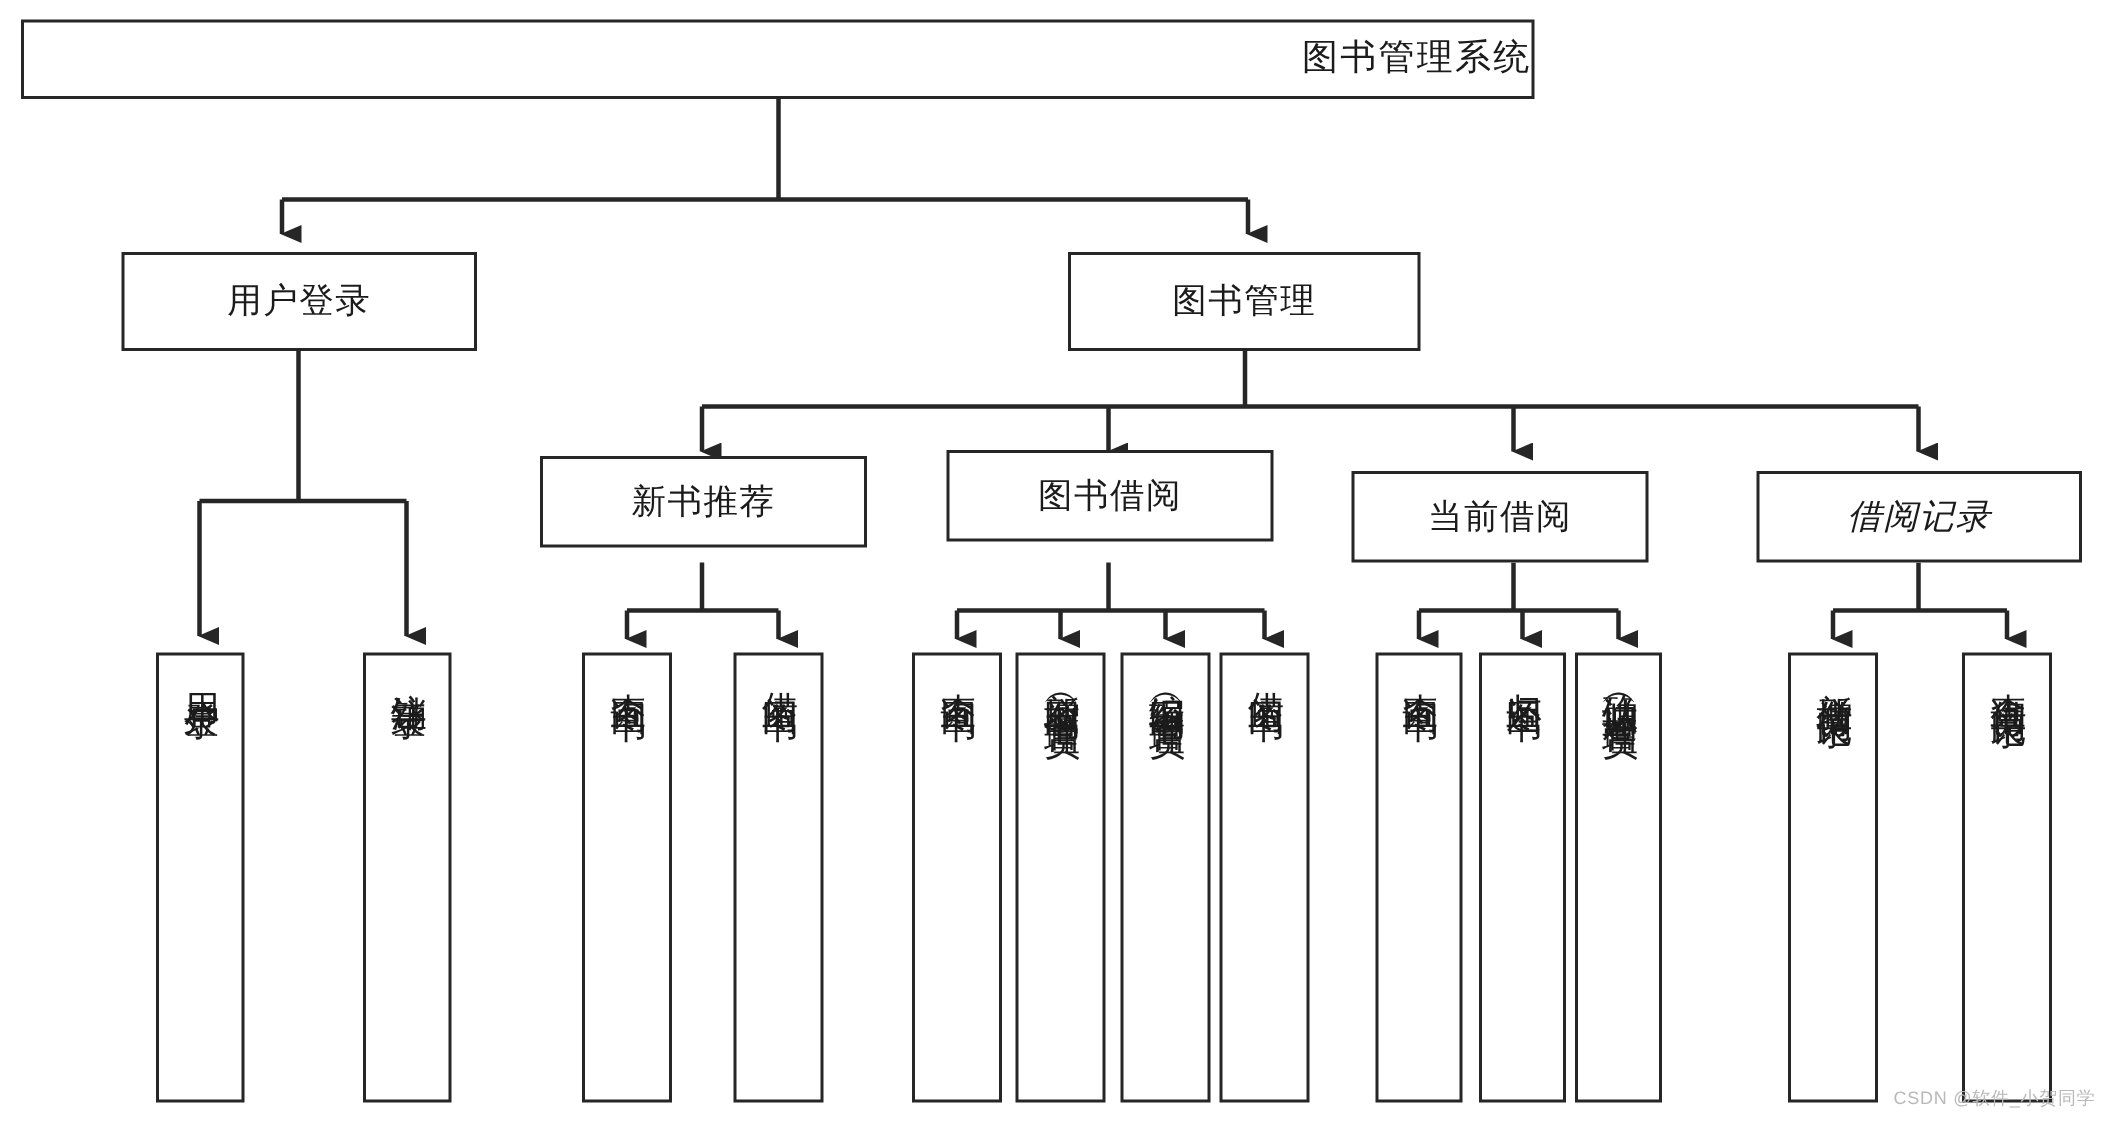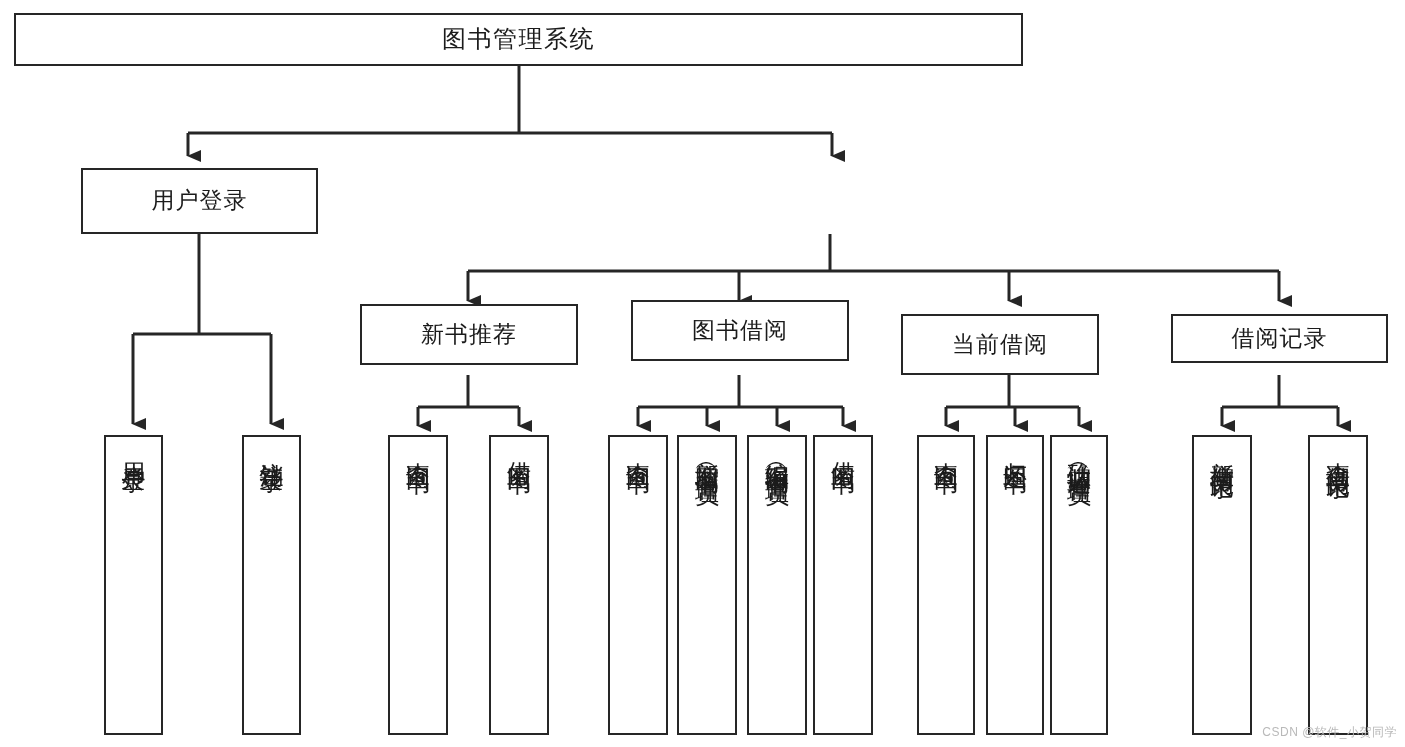--- a/index.html
+++ b/index.html
@@ -121,38 +121,41 @@
       <path d="M1015,407 L1015,426" marker-end="url(#ah)"></path>
       <path d="M1079,407 L1079,426" marker-end="url(#ah)"></path>
 
       <path d="M1279,375 L1279,407"></path>
       <path d="M1222,407 L1338,407"></path>
       <path d="M1222,407 L1222,426" marker-end="url(#ah)"></path>
       <path d="M1338,407 L1338,426" marker-end="url(#ah)"></path>
     </g>
   </svg>
 
-  <div class="node h title" style="left:14px; top:13px; width:1009px; height:53px;">
+  <div class="node h title" style="left:14px; top:13px; width:1009px; height:53px;justify-content:flex-end;">
     <span class="lbl">图书管理系统</span>
   </div>
 
   <div class="node h" style="left:81px; top:168px; width:237px; height:66px;">
     <span class="lbl">用户登录</span>
   </div>
+  <div class="node h" style="left:712px; top:168px; width:235px; height:66px;">
+    <span class="lbl">图书管理</span>
+  </div>
 
   <div class="node h" style="left:360px; top:304px; width:218px; height:61px;">
     <span class="lbl">新书推荐</span>
   </div>
   <div class="node h" style="left:631px; top:300px; width:218px; height:61px;">
     <span class="lbl">图书借阅</span>
   </div>
   <div class="node h" style="left:901px; top:314px; width:198px; height:61px;">
     <span class="lbl">当前借阅</span>
   </div>
-  <div class="node h" style="left:1171px; top:314px; width:217px; height:49px;">
+  <div class="node h" style="left:1171px; top:314px; width:217px; height:61px;font-style:italic;">
     <span class="lbl">借阅记录</span>
   </div>
 
   <div class="node v" style="left:104px; top:435px; width:59px; height:300px;">
     <span class="lbl">用户登录</span>
   </div>
   <div class="node v" style="left:242px; top:435px; width:59px; height:300px;">
     <span class="lbl">注销登录</span>
   </div>
 

